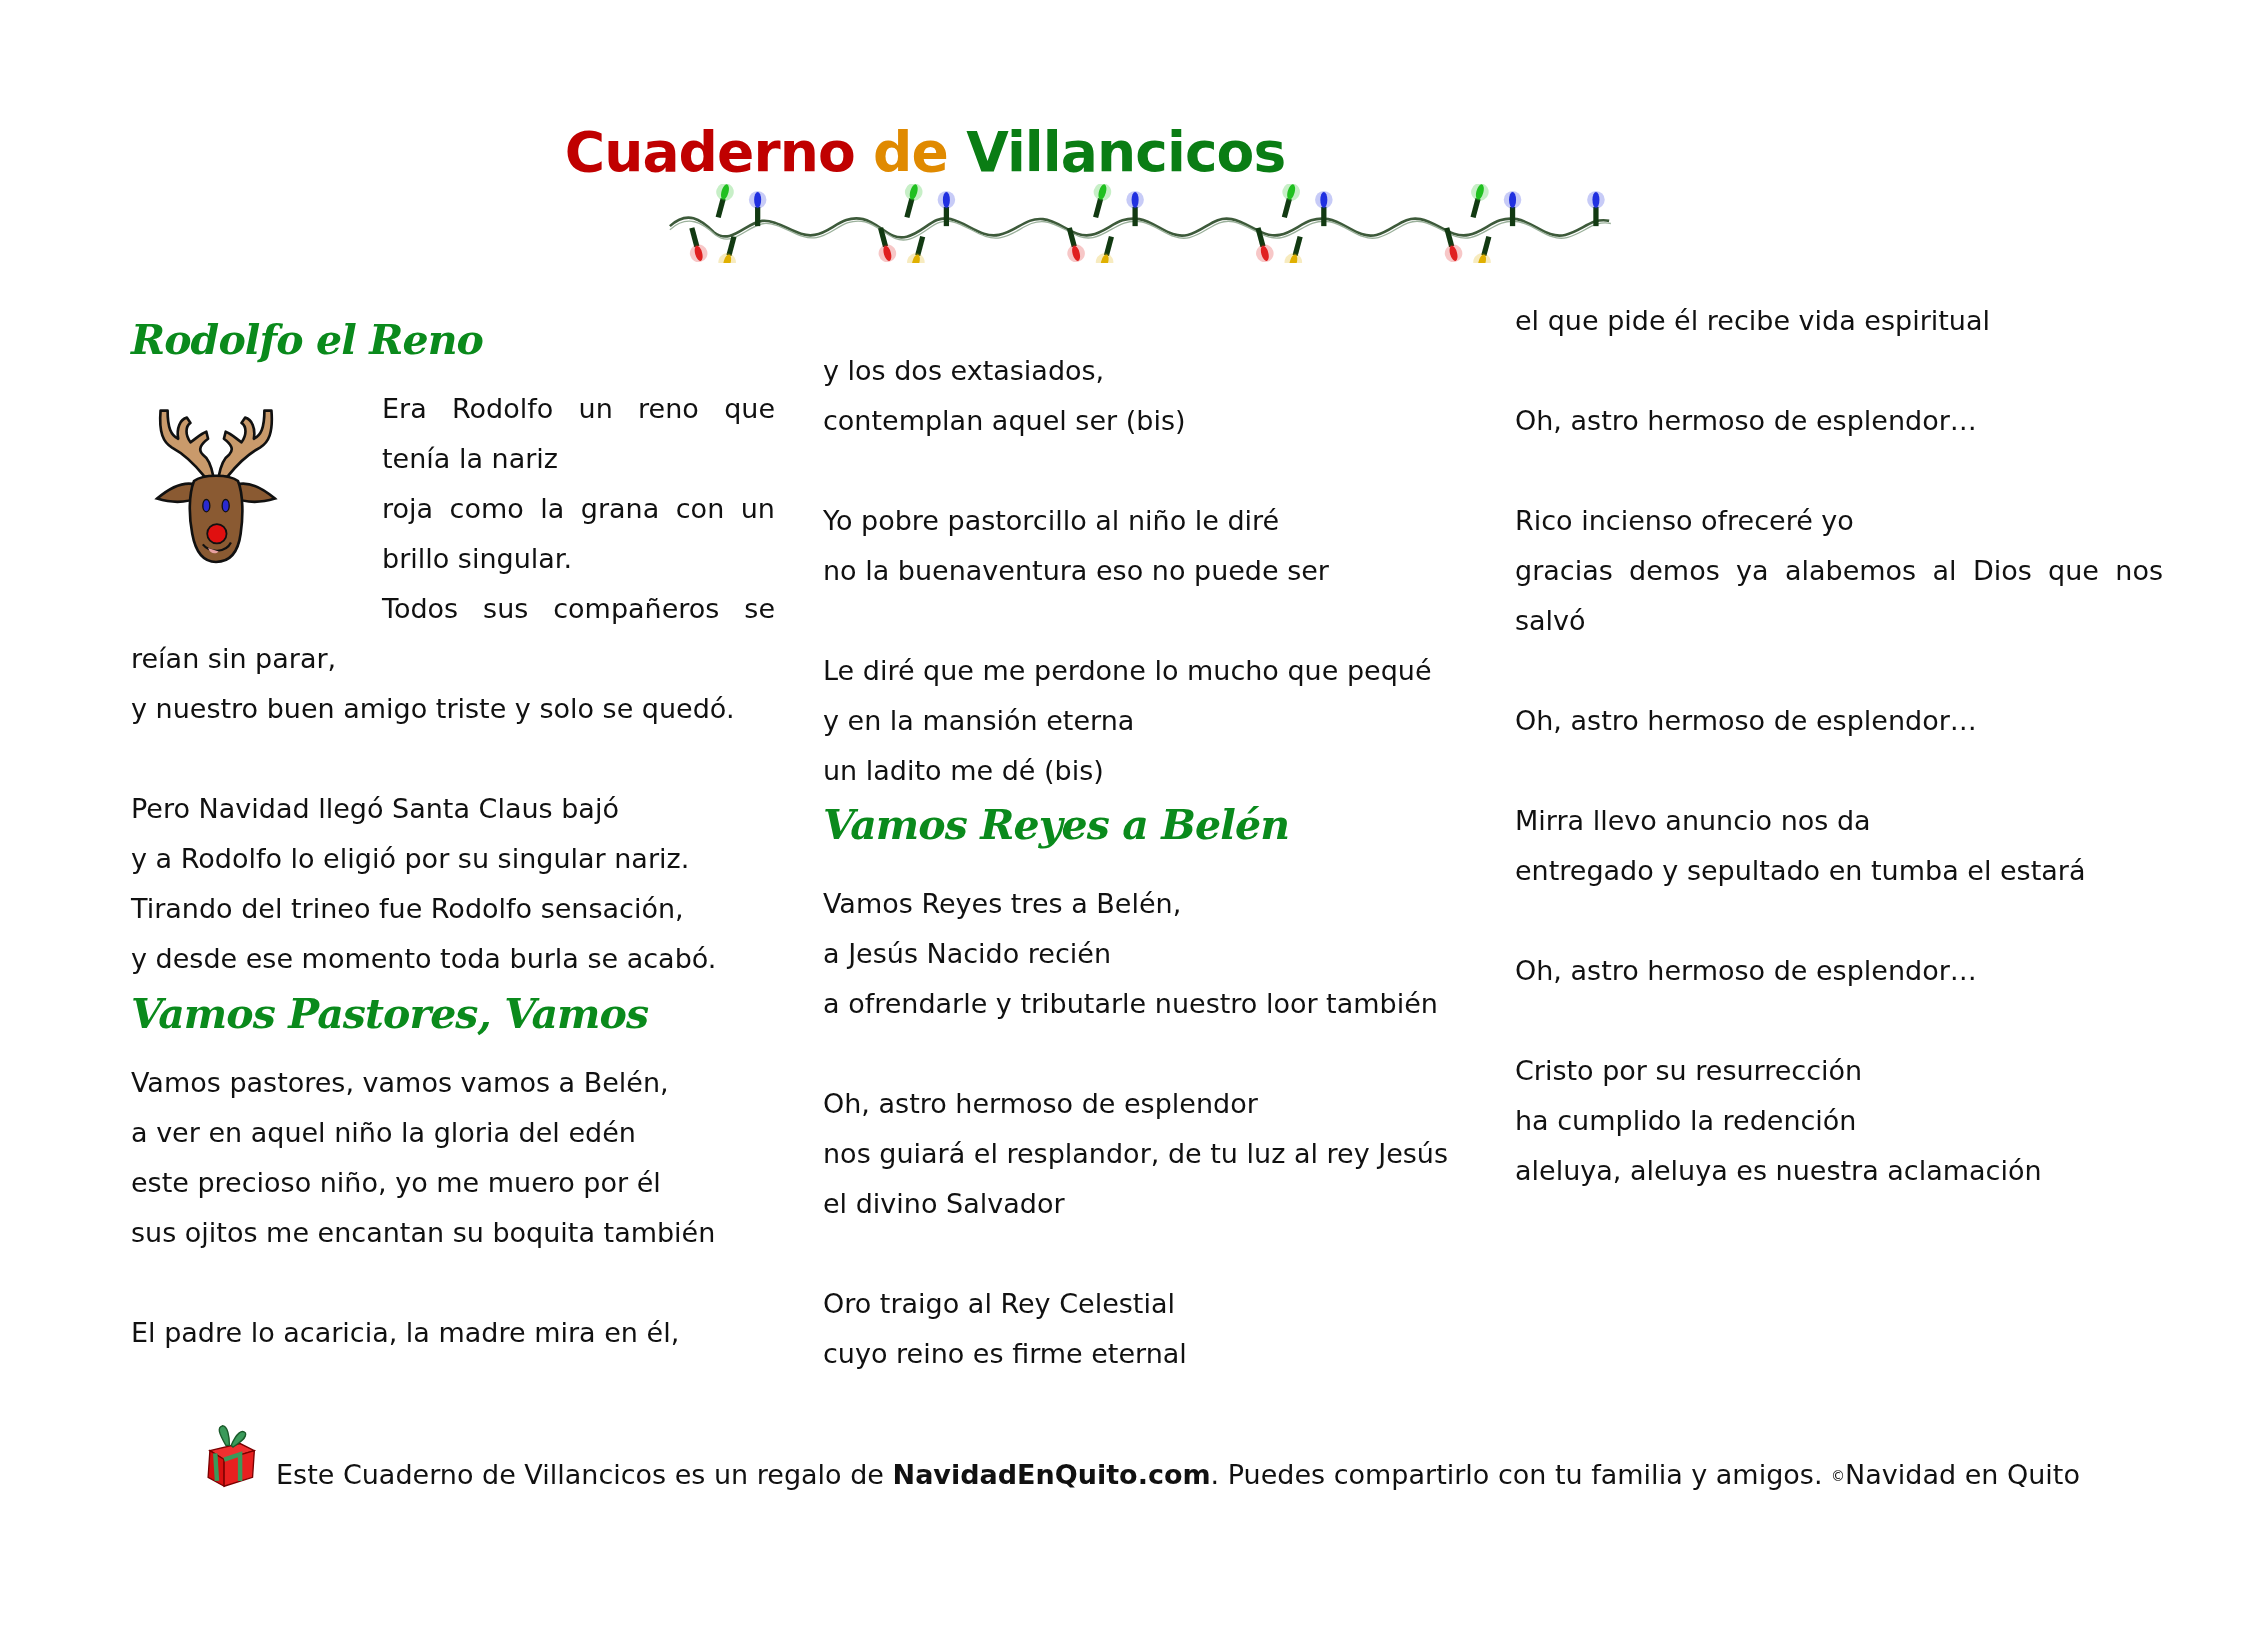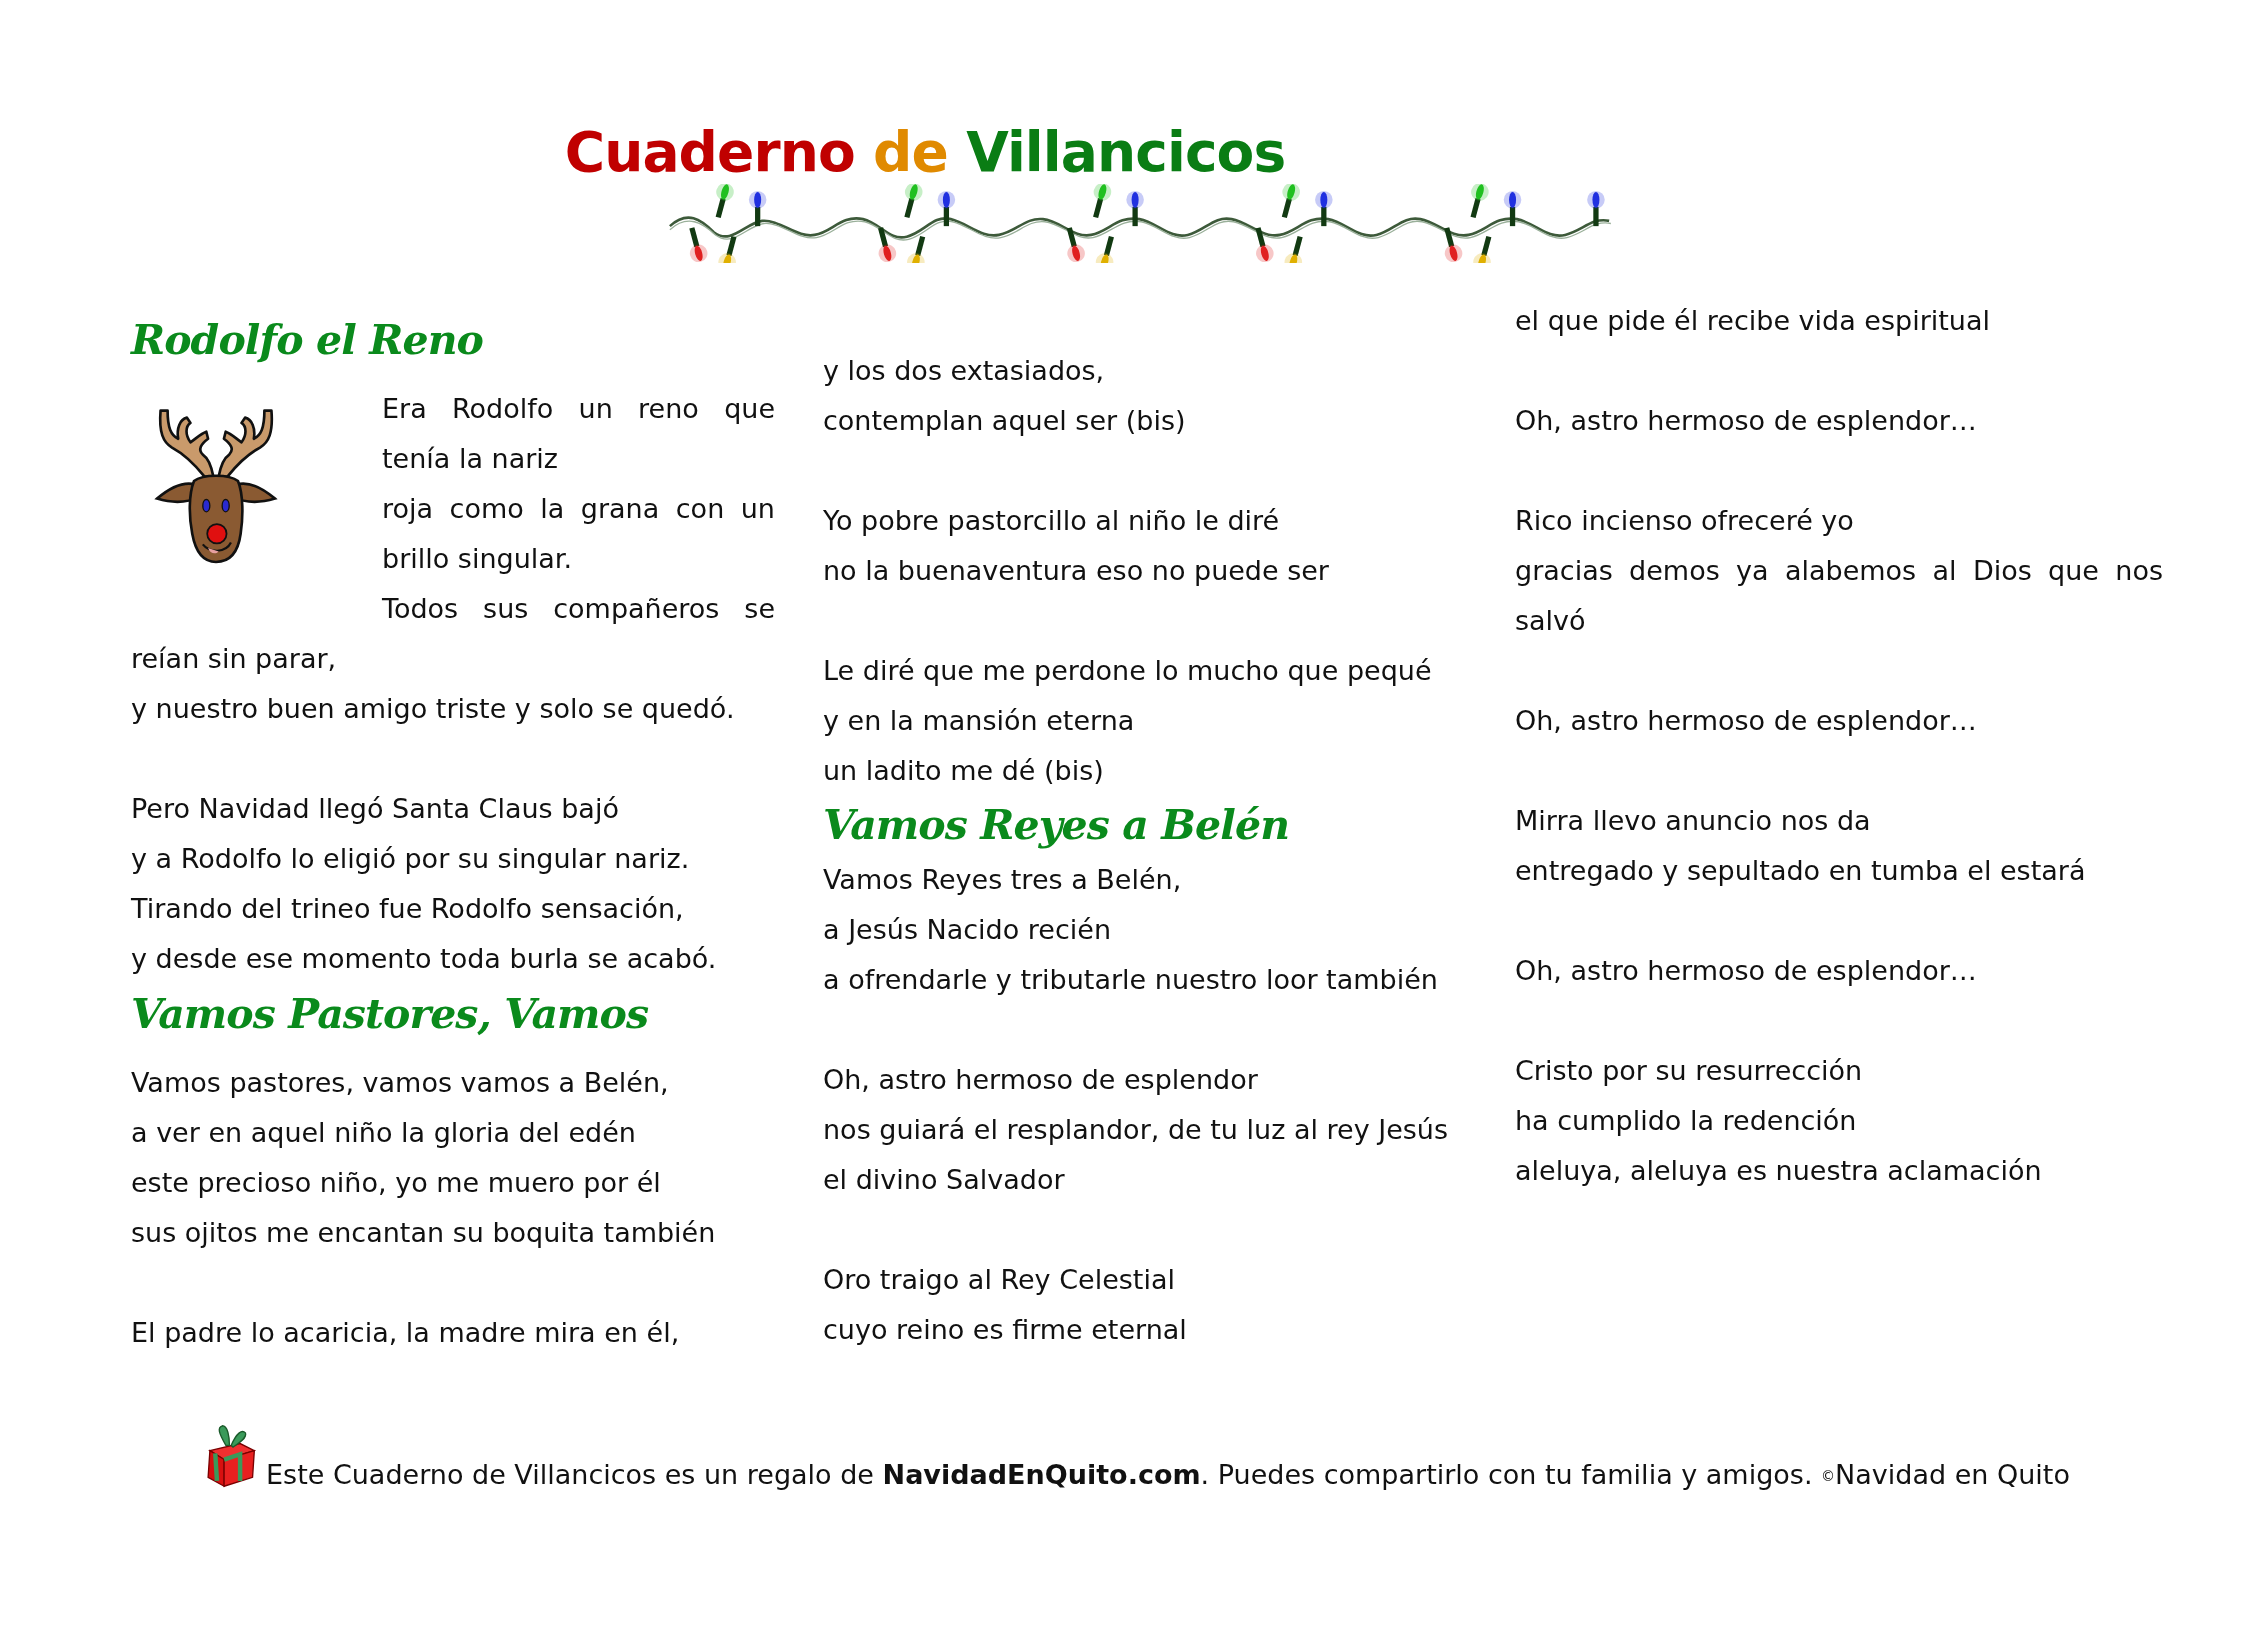--- a/index.html
+++ b/index.html
@@ -96,21 +96,21 @@
   }
   .footer .gift {
     position: absolute;
     left: 0;
     top: 0;
     width: 64px;
     height: 64px;
   }
   .footer .text {
     position: absolute;
-    left: 65px;
+    left: 75px;
     top: 35px;
     line-height: 32px;
   }
   .footer b { font-weight: bold; }
   .footer .copy { font-size: 14px; vertical-align: 3.5px; }
 </style>
 </head>
 <body>
 
 <div class="page-title">
@@ -289,21 +289,21 @@
   <span class="line">y los dos extasiados,</span>
   <span class="line">contemplan aquel ser (bis)</span>
   <span class="line"></span>
   <span class="line">Yo pobre pastorcillo al niño le diré</span>
   <span class="line">no la buenaventura eso no puede ser</span>
   <span class="line"></span>
   <span class="line">Le diré que me perdone lo mucho que pequé</span>
   <span class="line">y en la mansión eterna</span>
   <span class="line">un ladito me dé (bis)</span>
 
-  <div class="song-title" style="margin-top:5.3px; margin-bottom:5px;">Vamos Reyes a Belén</div>
+  <div class="song-title" style="margin-top:5.3px; margin-bottom:29px;">Vamos Reyes a Belén</div>
   <span class="line">Vamos Reyes tres a Belén,</span>
   <span class="line">a Jesús Nacido recién</span>
   <span class="line">a ofrendarle y tributarle nuestro loor también</span>
   <span class="line"></span>
   <span class="line">Oh, astro hermoso de esplendor</span>
   <span class="line">nos guiará el resplandor, de tu luz al rey Jesús</span>
   <span class="line">el divino Salvador</span>
   <span class="line"></span>
   <span class="line">Oro traigo al Rey Celestial</span>
   <span class="line">cuyo reino es firme eternal</span>

